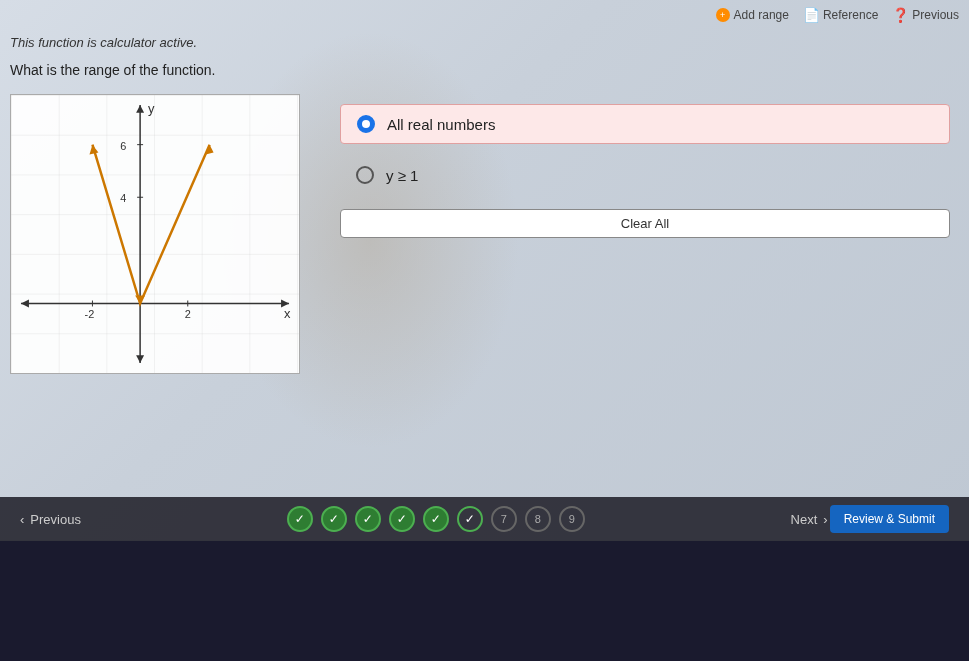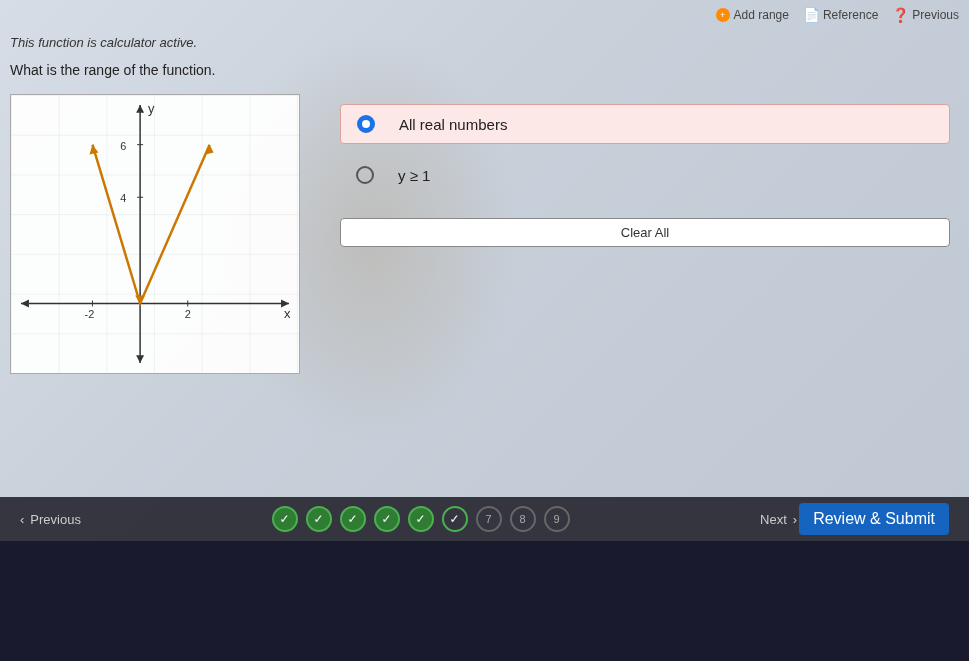--- a/index.html
+++ b/index.html
@@ -122,21 +122,21 @@
       flex: 1;
       display: flex;
       flex-direction: column;
       gap: 12px;
       margin-top: 10px;
     }
 
     .answer-option {
       display: flex;
       align-items: center;
-      gap: 24px;
+      gap: 12px;
       padding: 10px 16px;
       border-radius: 4px;
       cursor: pointer;
       min-width: 280px;
     }
 
     .answer-option.selected {
       background: #fde8e8;
       border: 1px solid #e0a0a0;
     }
@@ -177,21 +177,21 @@
     
     .clear-all-btn {
       display: inline-block;
       padding: 6px 14px;
       border: 1px solid #888;
       border-radius: 4px;
       background: white;
       font-size: 13px;
       color: #333;
       cursor: pointer;
-      margin-top: 12px;
+      margin-top: 3px;
     }
 
     
     .bottom-nav {
       position: absolute;
       bottom: 120px;
       left: 0; right: 0;
       height: 44px;
       background: rgba(40,40,50,0.92);
       display: flex;
@@ -256,21 +256,21 @@
       display: flex;
       align-items: center;
       gap: 6px;
     }
 
     .review-submit-btn {
       background: #1565c0;
       color: white;
       padding: 7px 14px;
       border-radius: 4px;
-      font-size: 16px;
+      font-size: 12px;
       cursor: pointer;
     }
 
     
     .bottom-area {
       position: absolute;
       bottom: 0; left: 0; right: 0;
       height: 120px;
       background: #1a1a2e;
     }

